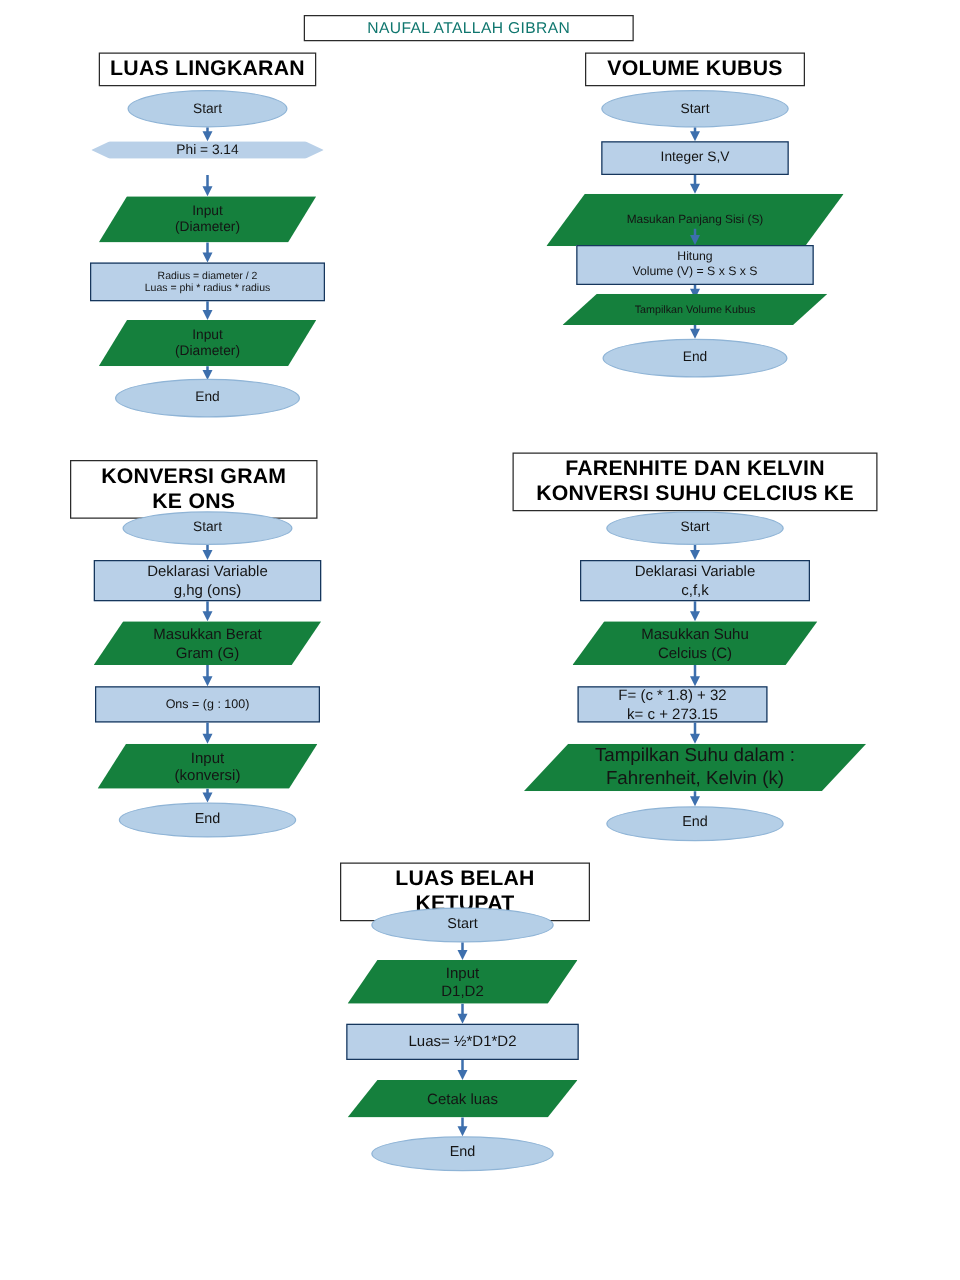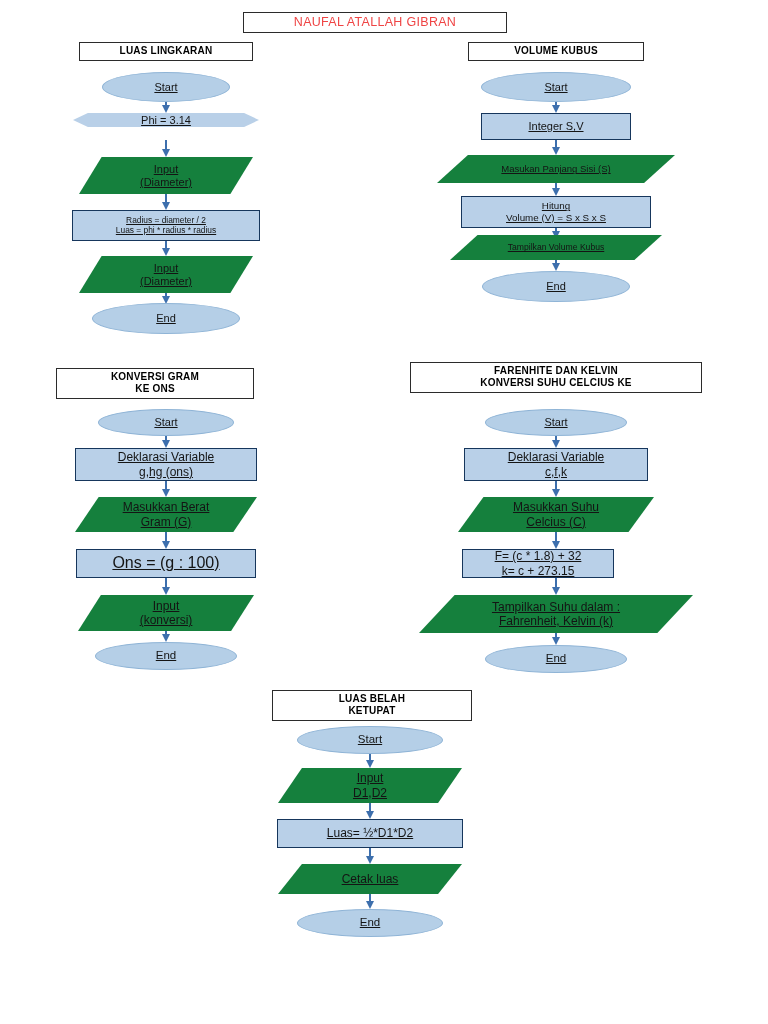--- a/index.html
+++ b/index.html
@@ -26,52 +26,51 @@
     border: 1px solid #2b2b2b;
     background: #ffffff;
     text-align: center;
     padding: 2px 0 3px 0;
     line-height: 1.12;
   }
   .name-plate .ln {
     display: block;
     font-size: 12.5px;
     letter-spacing: 0.3px;
-    color: #ef4444;
+    color: #0f766e;
     white-space: nowrap;
   }
 
   
   .chart-title {
     position: absolute;
     box-sizing: border-box;
     border: 1px solid #2b2b2b;
     background: #ffffff;
     text-align: center;
     font-weight: bold;
-    font-size: 10px;
+    font-size: 17px;
     letter-spacing: 0.2px;
     color: #000000;
     line-height: 1.18;
     padding: 2px 4px 3px 4px;
     white-space: nowrap;
   }
   .chart-title .ln { display: block; }
 
   
   .node {
     position: absolute;
     box-sizing: border-box;
     display: flex;
     align-items: center;
     justify-content: center;
     text-align: center;
     color: #141414;
     line-height: 1.18;
-    text-decoration: underline;
   }
   .node .ln { display: block; white-space: nowrap; }
 
   .n-terminator {
     background: #b5cfe7;
     border: 1px solid #8fb4d6;
     border-radius: 50% / 50%;
   }
   .n-process {
     background: #b9d0e8;
@@ -163,21 +162,21 @@
         <span class="ln">Start</span>
       </div>
     </div>
     <div class="conn" style="left: 555px; top: 102px; height: 4px;"></div>
     <div class="node n-process" style="left: 481px; top: 113px; width: 150px; height: 27px; font-size: 11px; justify-content: center;">
       <div>
         <span class="ln">Integer S,V</span>
       </div>
     </div>
     <div class="conn" style="left: 555px; top: 140px; height: 8px;"></div>
-    <div class="node n-io" style="left: 437px; top: 155px; width: 238px; height: 28px; font-size: 9.5px;">
+    <div class="node n-io" style="left: 437px; top: 155px; width: 238px; height: 42px; font-size: 9.5px;">
       <div>
         <span class="ln">Masukan Panjang Sisi (S)</span>
       </div>
     </div>
     <div class="conn" style="left: 555px; top: 183px; height: 6px;"></div>
     <div class="node n-process" style="left: 461px; top: 196px; width: 190px; height: 32px; font-size: 9.8px;">
       <div>
         <span class="ln">Hitung</span>
         <span class="ln">Volume (V) = S x S x S</span>
       </div>
@@ -211,21 +210,21 @@
       </div>
     </div>
     <div class="conn" style="left: 165px; top: 481px; height: 9px;"></div>
     <div class="node n-io" style="left: 75px; top: 497px; width: 182px; height: 35px; font-size: 12px;">
       <div>
         <span class="ln">Masukkan Berat</span>
         <span class="ln">Gram (G)</span>
       </div>
     </div>
     <div class="conn" style="left: 165px; top: 532px; height: 10px;"></div>
-    <div class="node n-process" style="left: 76px; top: 549px; width: 180px; height: 29px; font-size: 16px;">
+    <div class="node n-process" style="left: 76px; top: 549px; width: 180px; height: 29px; font-size: 10px;">
       <div>
         <span class="ln">Ons = (g : 100)</span>
       </div>
     </div>
     <div class="conn" style="left: 165px; top: 578px; height: 10px;"></div>
     <div class="node n-io" style="left: 78px; top: 595px; width: 176px; height: 36px; font-size: 12px;">
       <div>
         <span class="ln">Input</span>
         <span class="ln">(konversi)</span>
       </div>
@@ -260,21 +259,21 @@
       </div>
     </div>
     <div class="conn" style="left: 555px; top: 532px; height: 10px;"></div>
     <div class="node n-process" style="left: 462px; top: 549px; width: 152px; height: 29px; font-size: 12px;">
       <div>
         <span class="ln">F= (c * 1.8) + 32</span>
         <span class="ln">k= c + 273.15</span>
       </div>
     </div>
     <div class="conn" style="left: 555px; top: 578px; height: 10px;"></div>
-    <div class="node n-io" style="left: 419px; top: 595px; width: 274px; height: 38px; font-size: 12px;">
+    <div class="node n-io" style="left: 419px; top: 595px; width: 274px; height: 38px; font-size: 15px;">
       <div>
         <span class="ln">Tampilkan Suhu dalam :</span>
         <span class="ln">Fahrenheit, Kelvin (k)</span>
       </div>
     </div>
     <div class="conn" style="left: 555px; top: 633px; height: 5px;"></div>
     <div class="node n-terminator" style="left: 485px; top: 645px; width: 142px; height: 28px; font-size: 11.5px;">
       <div>
         <span class="ln">End</span>
       </div>

